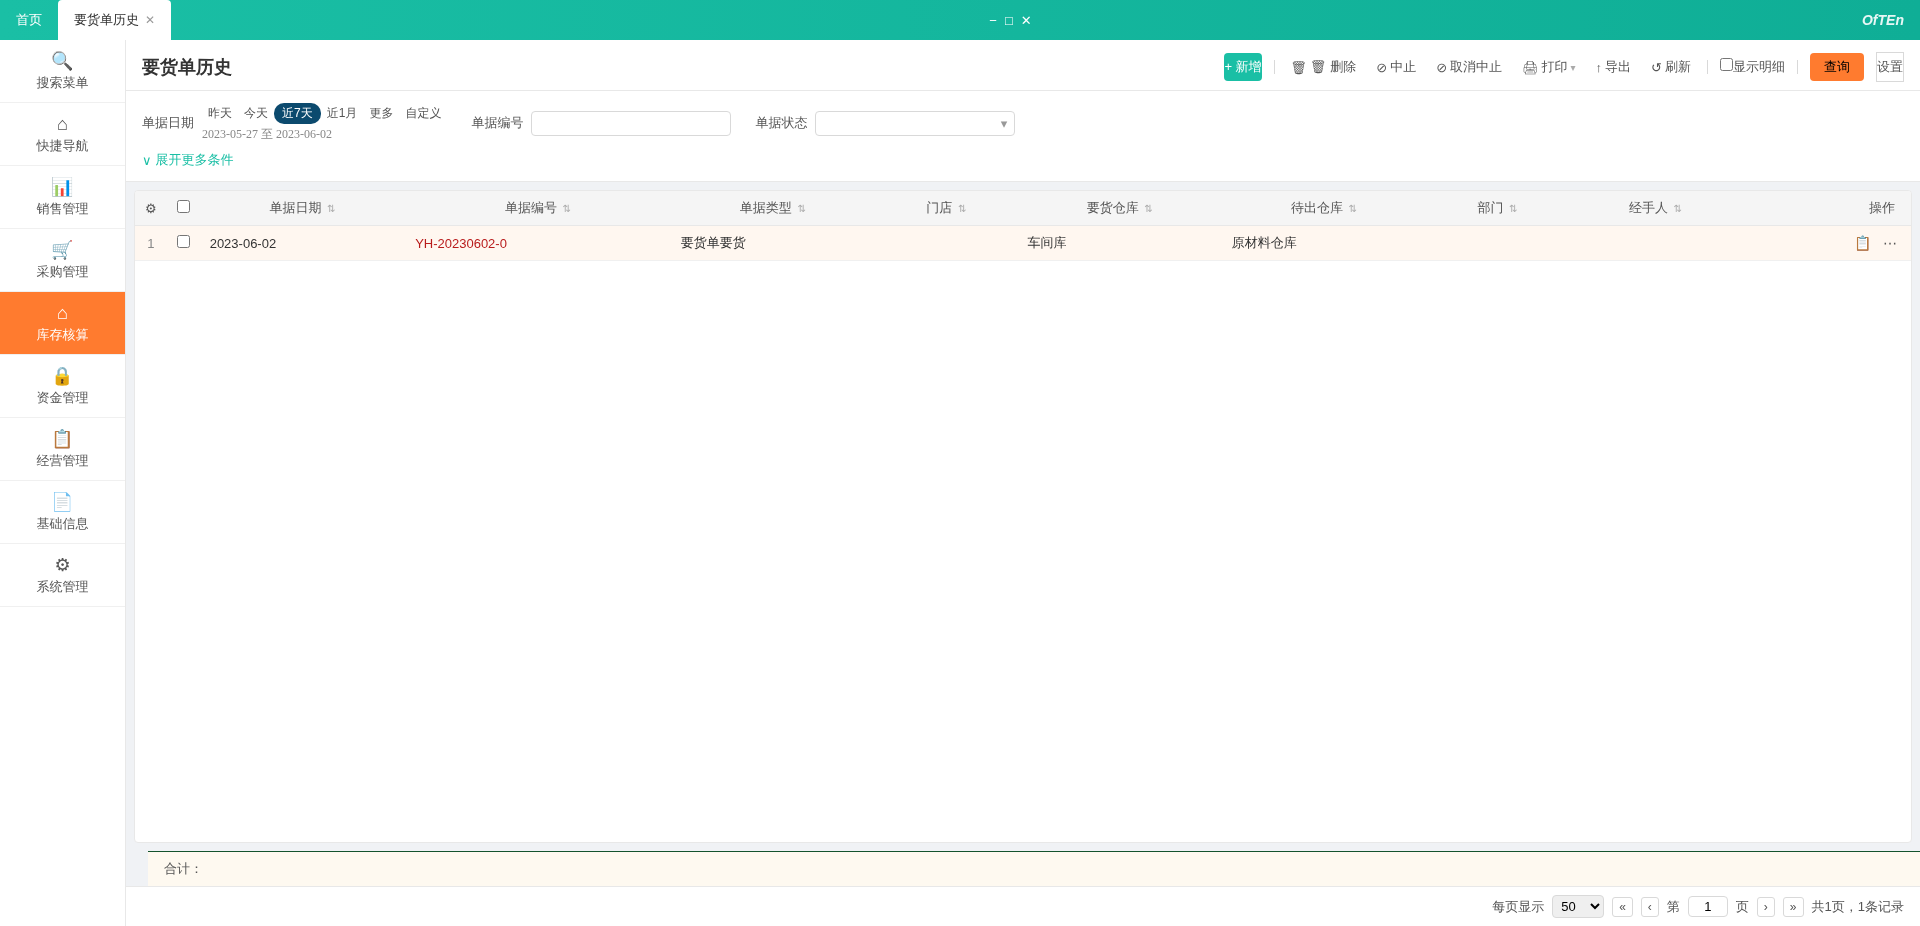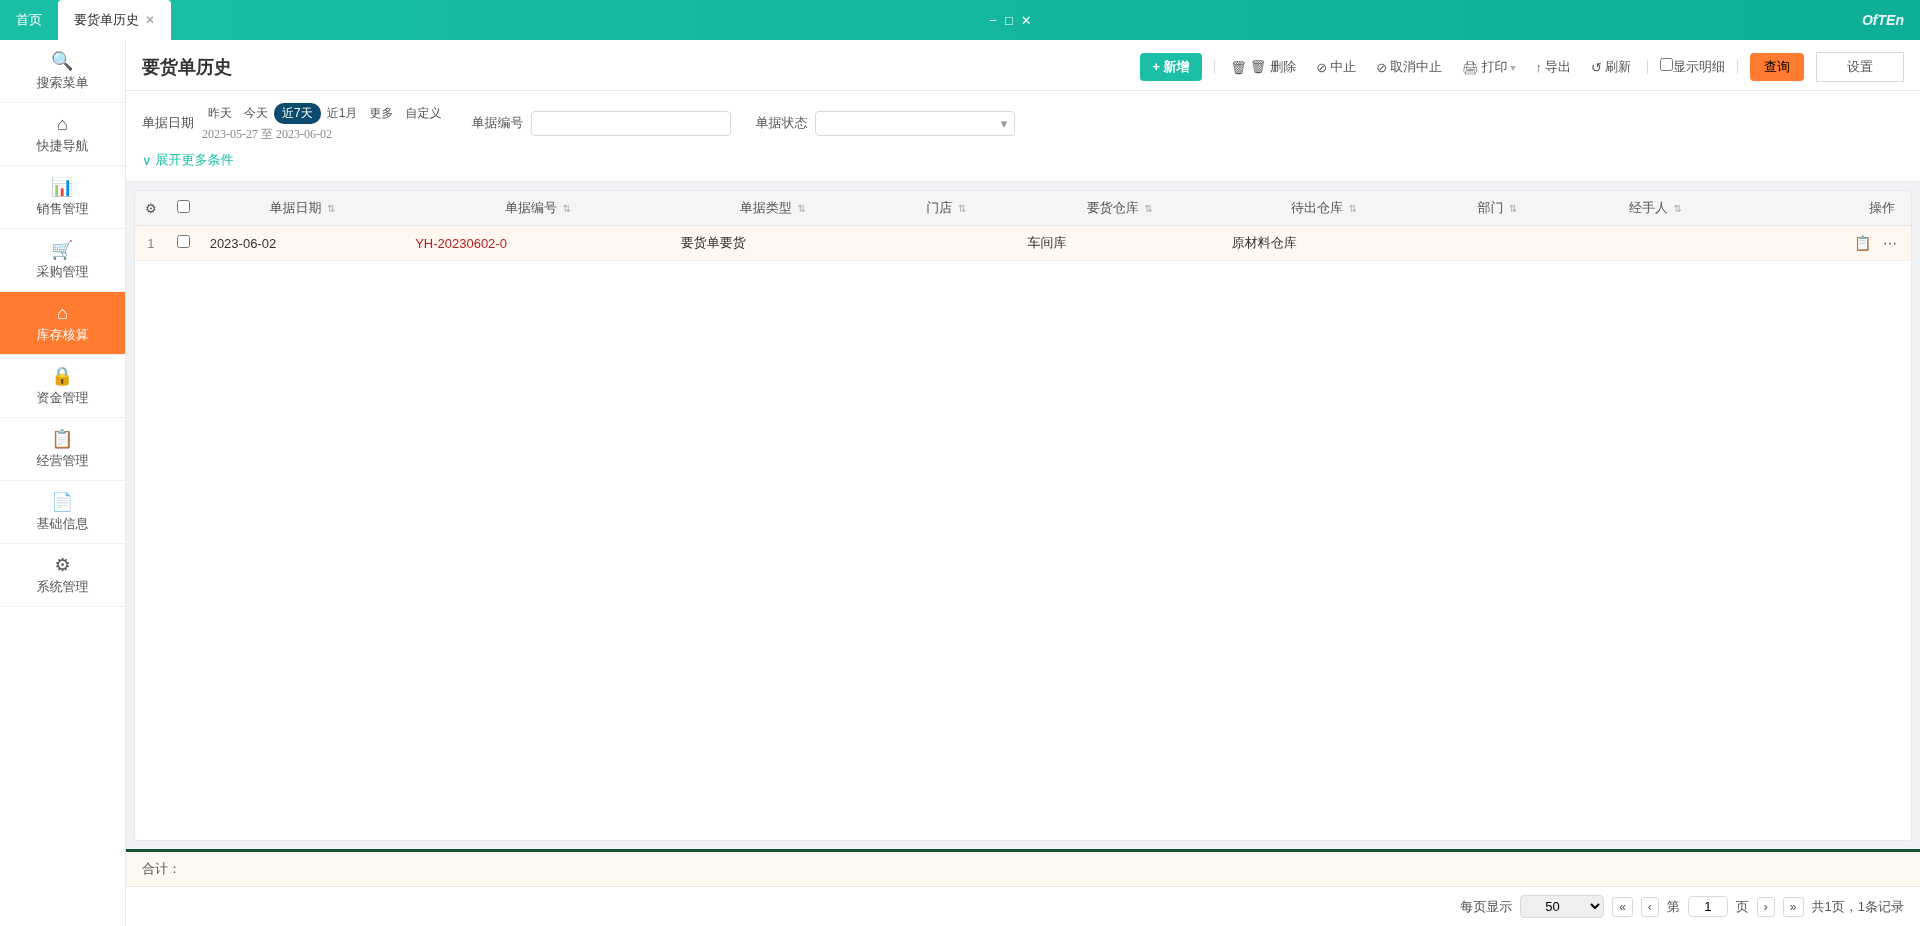--- a/index.html
+++ b/index.html
@@ -139,25 +139,25 @@
       border-radius: 4px;
       padding: 5px 14px;
       cursor: pointer;
       font-size: 13px;
     }
     .btn-secondary {
       background: #fff;
       color: #555;
       border: 1px solid #d9d9d9;
       border-radius: 0;
-      padding: 5px 30px;
-      cursor: pointer;
-      font-size: 13px;
-    }
-    .btn-new { background: #1abfa5; color: #fff; border: none; border-radius: 4px; padding: 5px 12px; cursor: pointer; font-size: 13px; display: flex; align-items: center; gap: 3px; font-weight: bold; }
+      padding: 5px 0;
+      cursor: pointer;
+      font-size: 13px;
+    }
+    .btn-new { background: #1abfa5; color: #fff; border: none; border-radius: 4px; padding: 5px 0; cursor: pointer; font-size: 13px; display: flex; align-items: center; gap: 3px; }
     .display-toggle { display: flex; align-items: flex-start; gap: 0; font-size: 13px; color: #555; cursor: pointer; }
 
     
     .filter-area {
       background: #fff;
       padding: 12px 16px;
       border-bottom: 1px solid #e8e8e8;
     }
     .filter-row {
       display: flex;
@@ -275,44 +275,45 @@
       font-size: 14px;
       padding: 2px 4px;
     }
     .settings-col { width: 30px; text-align: center; }
     .checkbox-col { width: 30px; text-align: center; }
 
     
     .table-footer {
       background: #fef9f0;
       padding: 8px 16px;
-      border-top: 3px solid #14532d;
+      border-top: 1px solid #14532d;
       font-size: 13px;
       color: #555;
       display: flex;
       align-items: flex-end;
       gap: 8px;
+      margin-left: 22px;
     }
 
     
     .pagination-bar {
       display: flex;
       align-items: center;
       justify-content: flex-end;
       padding: 8px 16px;
       background: #fff;
       border-top: 1px solid #e8e8e8;
       gap: 8px;
       font-size: 13px;
       color: #555;
     }
     .pagination-bar select {
       border: 1px solid #d9d9d9;
       border-radius: 4px;
-      padding: 2px 20px;
+      padding: 2px 4px;
       font-size: 13px;
       outline: none;
     }
     .page-btn {
       border: 1px solid #d9d9d9;
       border-radius: 3px;
       padding: 2px 6px;
       cursor: pointer;
       background: #fff;
       font-size: 12px;

